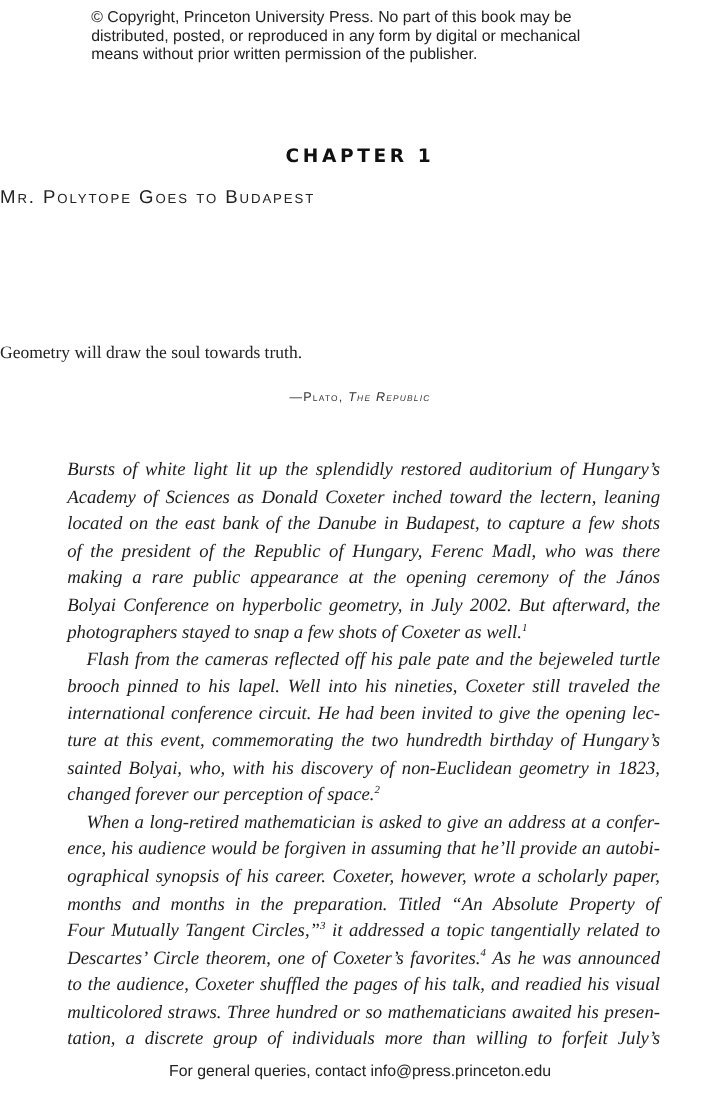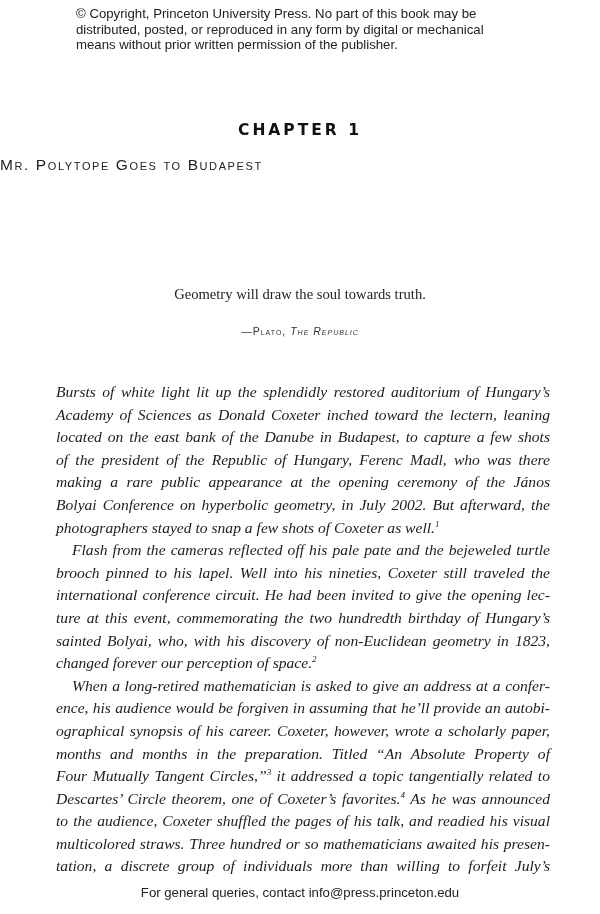--- a/index.html
+++ b/index.html
@@ -15,21 +15,21 @@
   .chapter-num {
     position: absolute; left: 0; width: 600px; top: 121px; text-align: center;
     font-family: "DejaVu Sans", sans-serif; font-weight: bold; font-size: 15.5px; letter-spacing: 3px; color: #111;
   }
   .chapter-title {
     position: absolute; left: 0; width: 600px; top: 156px; text-align: left;
     font-family: "Liberation Sans", sans-serif; font-size: 15.5px; letter-spacing: 1.6px; color: #222;
     font-variant: small-caps;
   }
   .epigraph {
-    position: absolute; left: 0; width: 600px; top: 286px; text-align: center;
+    position: absolute; left: 0; width: 600px; top: 286px; 
     font-family: "Liberation Serif", serif; font-size: 14.6px; color: #222;
   }
   .attribution {
     position: absolute; left: 0; width: 600px; top: 325px; text-align: center;
     font-family: "Liberation Sans", sans-serif; font-size: 10.5px; letter-spacing: 1px; color: #333;
     font-variant: small-caps;
   }
   .attribution .work { font-style: italic; }
   .body-text {
     position: absolute; left: 56px; top: 381px; width: 494px;

